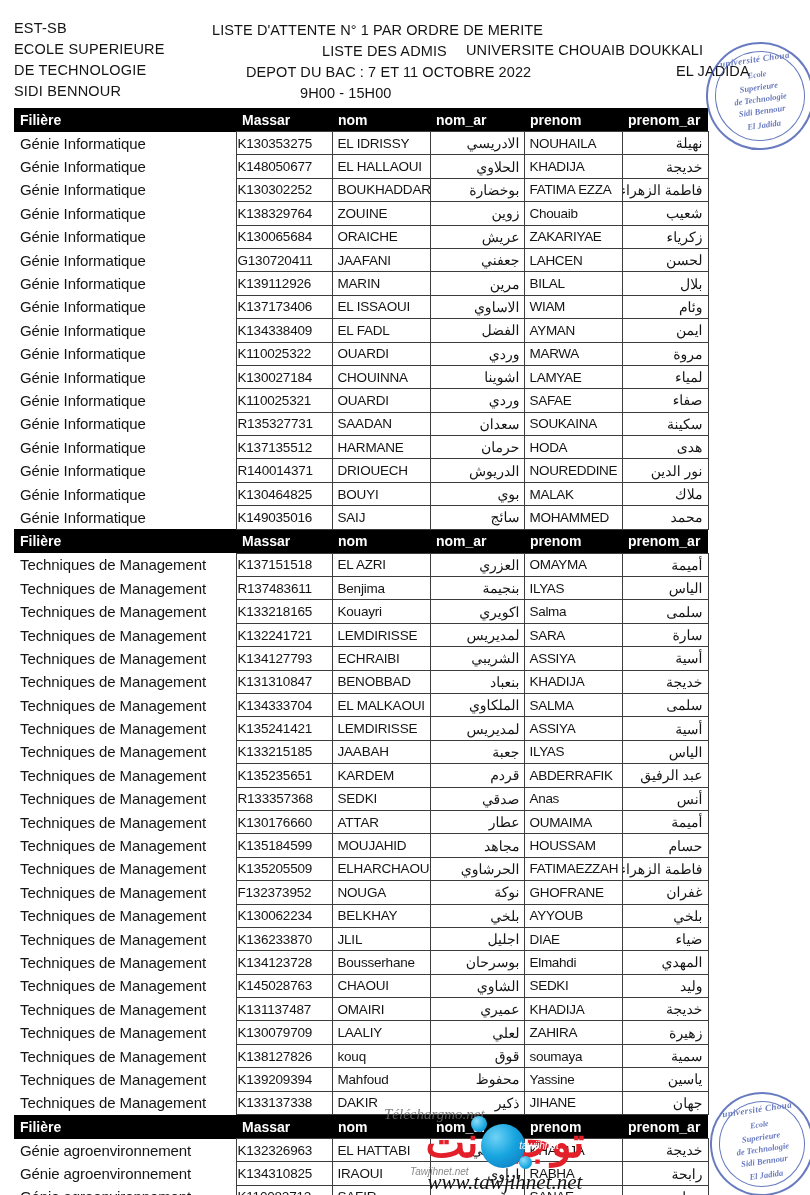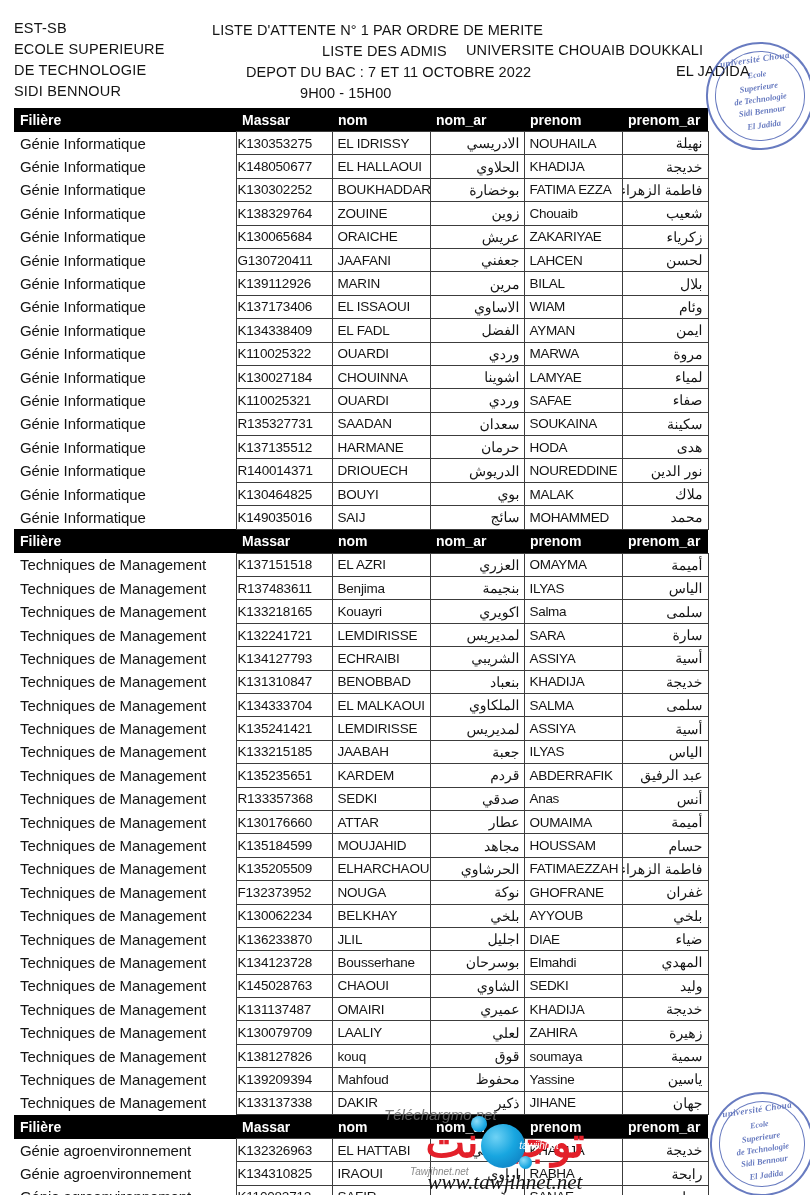--- a/index.html
+++ b/index.html
@@ -124,21 +124,21 @@
   td.prenom{padding-left:5px;font-size:13.5px;letter-spacing:-.3px;}
   td.prenom-ar{
     text-align:right;padding-right:5px;
     direction:rtl;font-size:14px;
   }
 
   
   .wm-download{
     position:absolute;
     left:384px;top:1106px;
-    font-family:Liberation Sans, sans-serif;
+    font-family:Liberation Serif, serif;
     font-style:italic;
     font-size:15px;
     color:#6a6a6a;
     opacity:.85;
     white-space:nowrap;
   }
   .footer-logo{
     position:absolute;
     left:355px;top:1122px;
     width:300px;height:66px;

